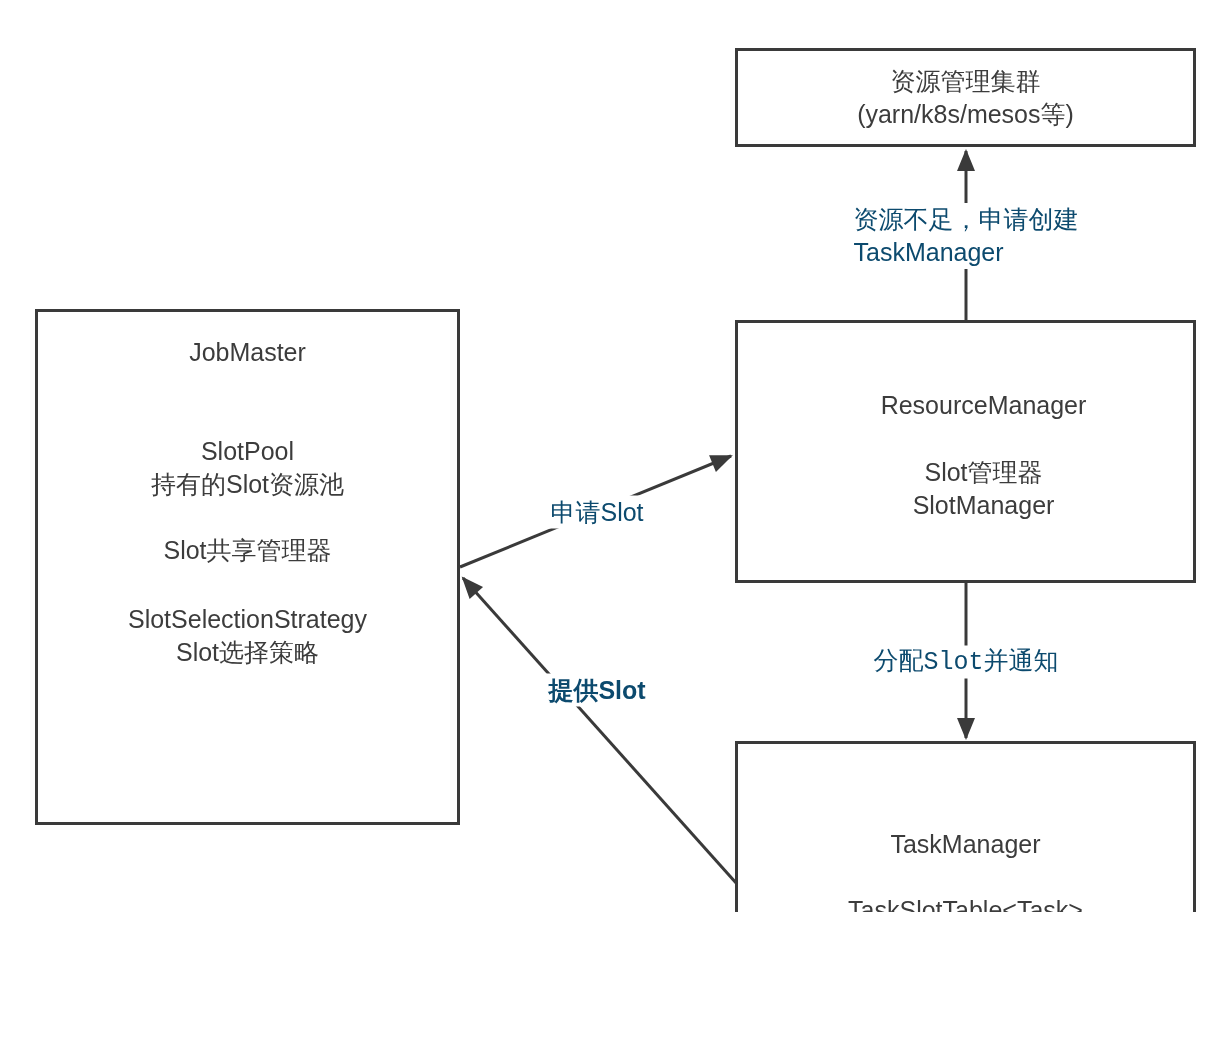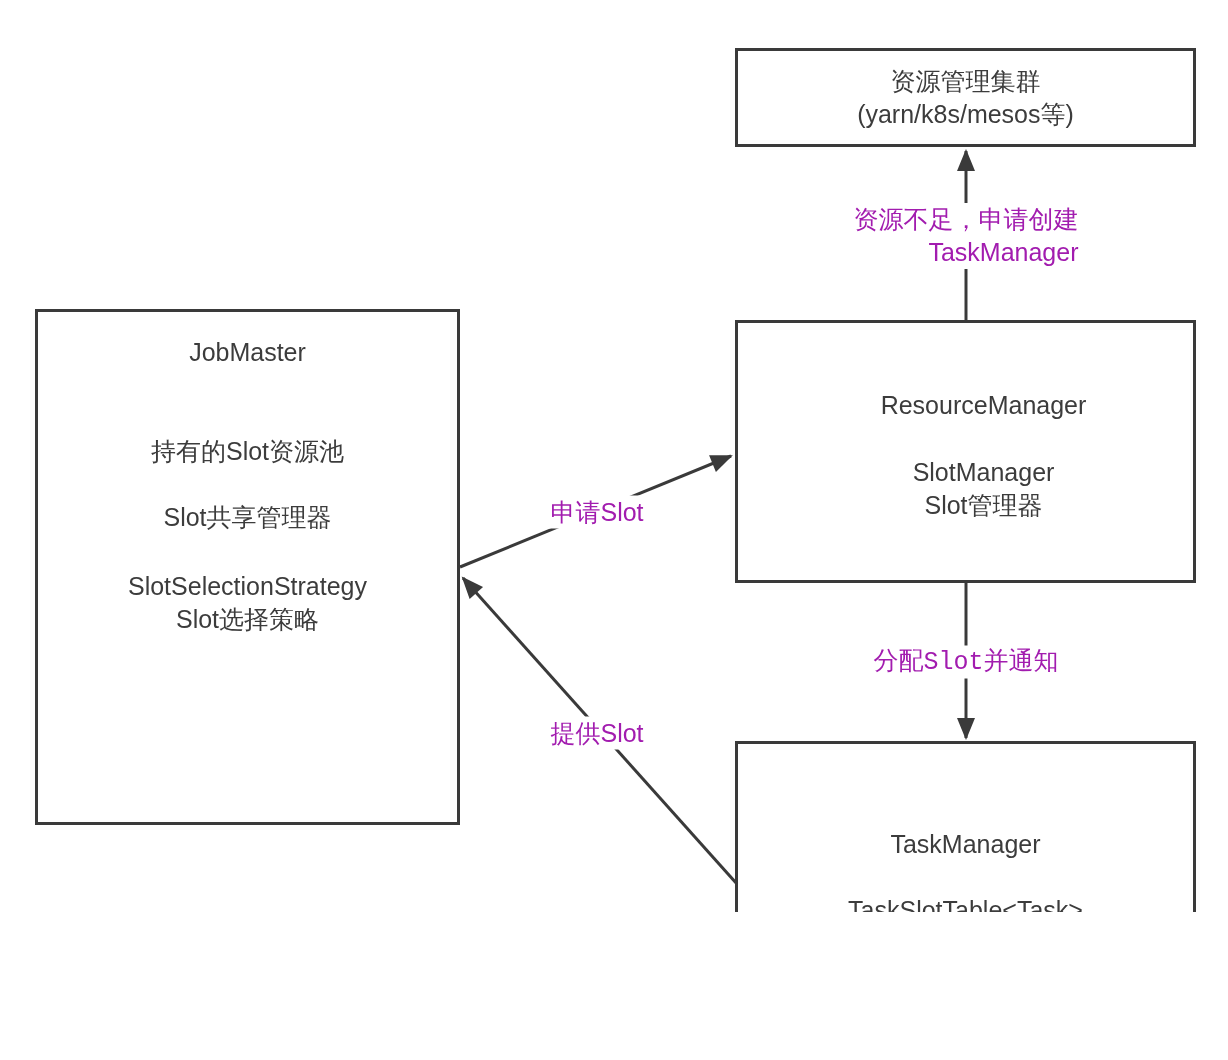--- a/index.html
+++ b/index.html
@@ -48,25 +48,25 @@
     pointer-events: none;
   }
   svg.arrows line { stroke: #3a3a3a; stroke-width: 3; }
 
   .edge-label {
     position: absolute;
     transform: translate(-50%, -50%);
     background: #ffffff;
     font-size: 25px;
     line-height: 33px;
-    text-align: right;
+    text-align: left;
     white-space: nowrap;
     padding: 0 8px;
     z-index: 3;
-    color: #a21caf;
+    color: #0c4a6e;
   }
   .watermark {
     position: absolute;
     left: 1022px; top: 1028px;
     font-size: 21px;
     line-height: 26px;
     color: #c7c7c7;
     white-space: nowrap;
     z-index: 4;
   }
@@ -77,36 +77,37 @@
 <div class="canvas">
 
   <div class="box box-cluster">
     <div class="line">资源管理集群</div>
     <div class="line">(yarn/k8s/mesos等)</div>
   </div>
 
   <div class="box box-jobmaster">
     <div class="line title">JobMaster</div>
     <div class="group1">
+      <div class="line">SlotPool</div>
       <div class="line">持有的Slot资源池</div>
     </div>
     <div class="group2">
       <div class="line">Slot共享管理器</div>
     </div>
     <div class="group3">
       <div class="line">SlotSelectionStrategy</div>
       <div class="line">Slot选择策略</div>
     </div>
   </div>
 
   <div class="box box-rm">
     <div class="line title">ResourceManager</div>
     <div class="group">
+      <div class="line">Slot管理器</div>
       <div class="line">SlotManager</div>
-      <div class="line">Slot管理器</div>
     </div>
   </div>
 
   <div class="box box-tm">
     <div class="line title">TaskManager</div>
     <div class="group">
       <div class="line">TaskSlotTable&lt;Task&gt;</div>
       <div class="line">Slot清单</div>
     </div>
   </div>
@@ -122,17 +123,17 @@
     <line x1="966" y1="582" x2="966" y2="738" marker-end="url(#arrowhead)"></line>
     <line x1="737" y1="884" x2="463" y2="578" marker-end="url(#arrowhead)"></line>
   </svg>
 
   <div class="edge-label" style="left:966px; top:236px;">
     <div>资源不足，申请创建</div>
     <div>TaskManager</div>
   </div>
   <div class="edge-label" style="left:597px; top:512px;">申请Slot</div>
   <div class="edge-label" style="left:966px; top:662px;font-family:Liberation Mono, monospace;">分配Slot并通知</div>
-  <div class="edge-label" style="left:597px; top:733px;">提供Slot</div>
+  <div class="edge-label" style="left:597px; top:690px;font-weight:bold;">提供Slot</div>
 
   <div class="watermark">CSDN @无影风Victorz</div>
 
 </div>
 
 </body></html>

